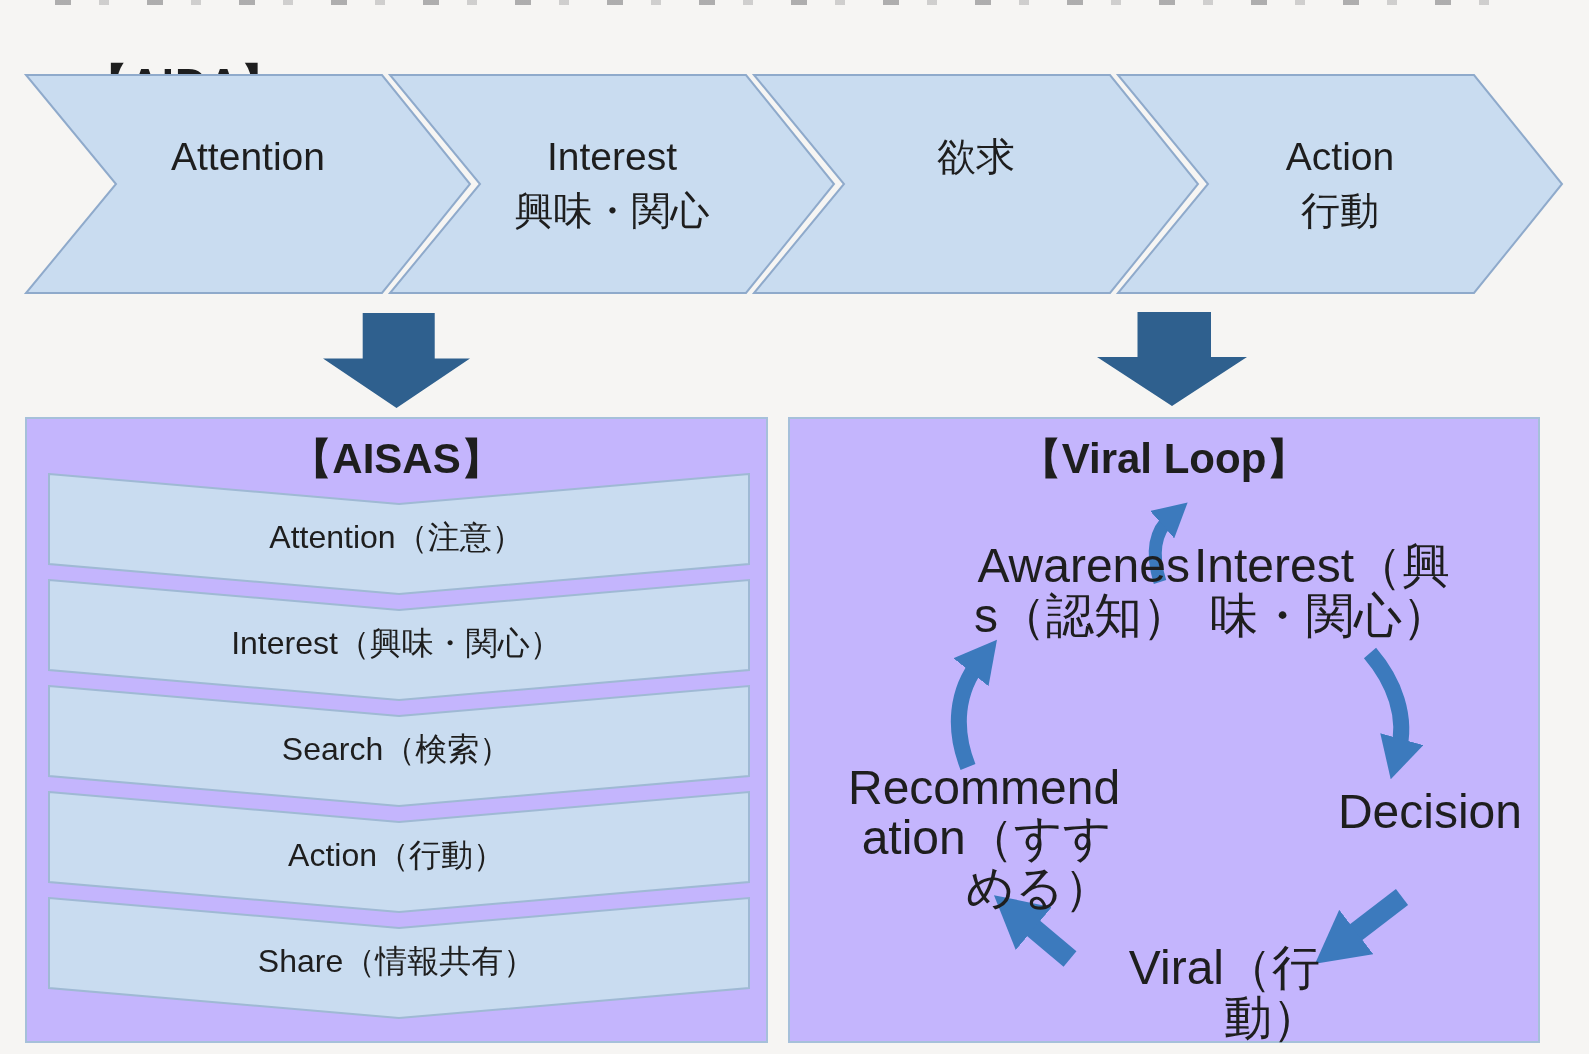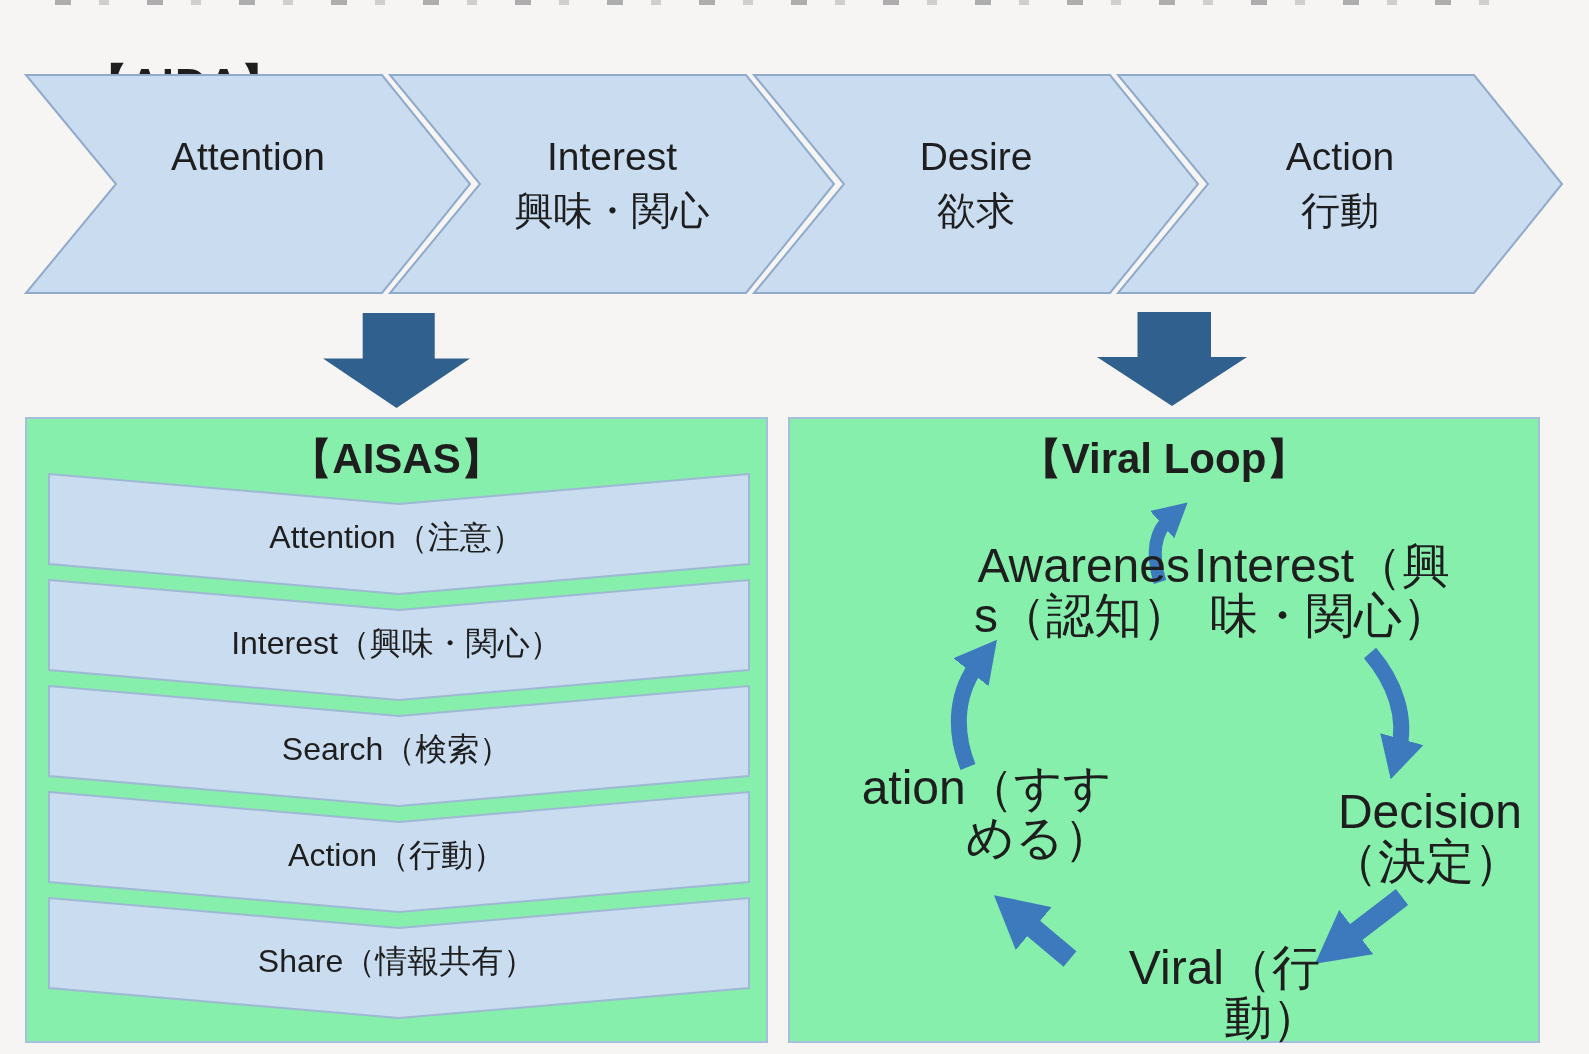--- a/index.html
+++ b/index.html
@@ -24,21 +24,21 @@
   .chev{fill:var(--shape-fill,#c9dcf0);stroke:var(--shape-stroke,#8faacb);stroke-width:2;}
   .chev-label{
     position:absolute;top:130px;width:300px;text-align:center;
     font-size:39px;line-height:54px;
   }
   .down-arrow{
     position:absolute;background:var(--dark-arrow,#2f608e);
     clip-path:polygon(27% 0,76% 0,76% 48%,100% 48%,50% 100%,0 48%,27% 48%);
   }
   .panel{
-    position:absolute;background:#86efac;
+    position:absolute;background:#c4b5fd;
     border:2px solid var(--panel-border,#a6c0da);box-sizing:border-box;
   }
   .panel-title{
     position:absolute;left:0;top:12px;width:100%;text-align:center;
     font-size:42px;font-weight:600;
   }
   #aisas-banners{position:absolute;left:21px;top:54px;}
   .banner{fill:var(--shape-fill,#c9dcf0);stroke:var(--banner-stroke,#9fb9d4);stroke-width:2;}
   .banner-label{
     position:absolute;left:0;width:100%;height:52px;line-height:52px;
@@ -68,21 +68,20 @@
   </svg>
 
   <div class="chev-label" style="left:98px">
     <div>Attention</div>
   </div>
   <div class="chev-label" style="left:462px">
     <div>Interest</div>
     <div>興味・関心</div>
   </div>
   <div class="chev-label" style="left:826px">
-    <div>Desire</div>
     <div>欲求</div>
   </div>
   <div class="chev-label" style="left:1190px">
     <div>Action</div>
     <div>行動</div>
   </div>
 
   <div class="down-arrow" style="left:323px;top:313px;width:147px;height:95px"></div>
   <div class="down-arrow" style="left:1097px;top:312px;width:150px;height:94px"></div>
 
@@ -121,25 +120,25 @@
     <div class="node" style="left:140px;top:122px;width:260px">
       <div>Awarenes</div>
       <div>s（認知）</div>
     </div>
     <div class="node" style="left:400px;top:122px;width:260px">
       <div>Interest（興</div>
       <div>味・関心）</div>
     </div>
     <div class="node" style="left:492px;top:368px;width:240px">
       <div>Decision</div>
-      <div>（決定）</div>
     </div>
     <div class="node" style="left:280px;top:524px;width:250px">
       <div>Viral（行</div>
       <div>動）</div>
     </div>
     <div class="node" style="left:58px;top:344px;width:264px">
+      <div>Recommend</div>
       <div>ation（すす</div>
       <div>める）</div>
     </div>
   </div>
 
 </div>
 
 </body></html>

